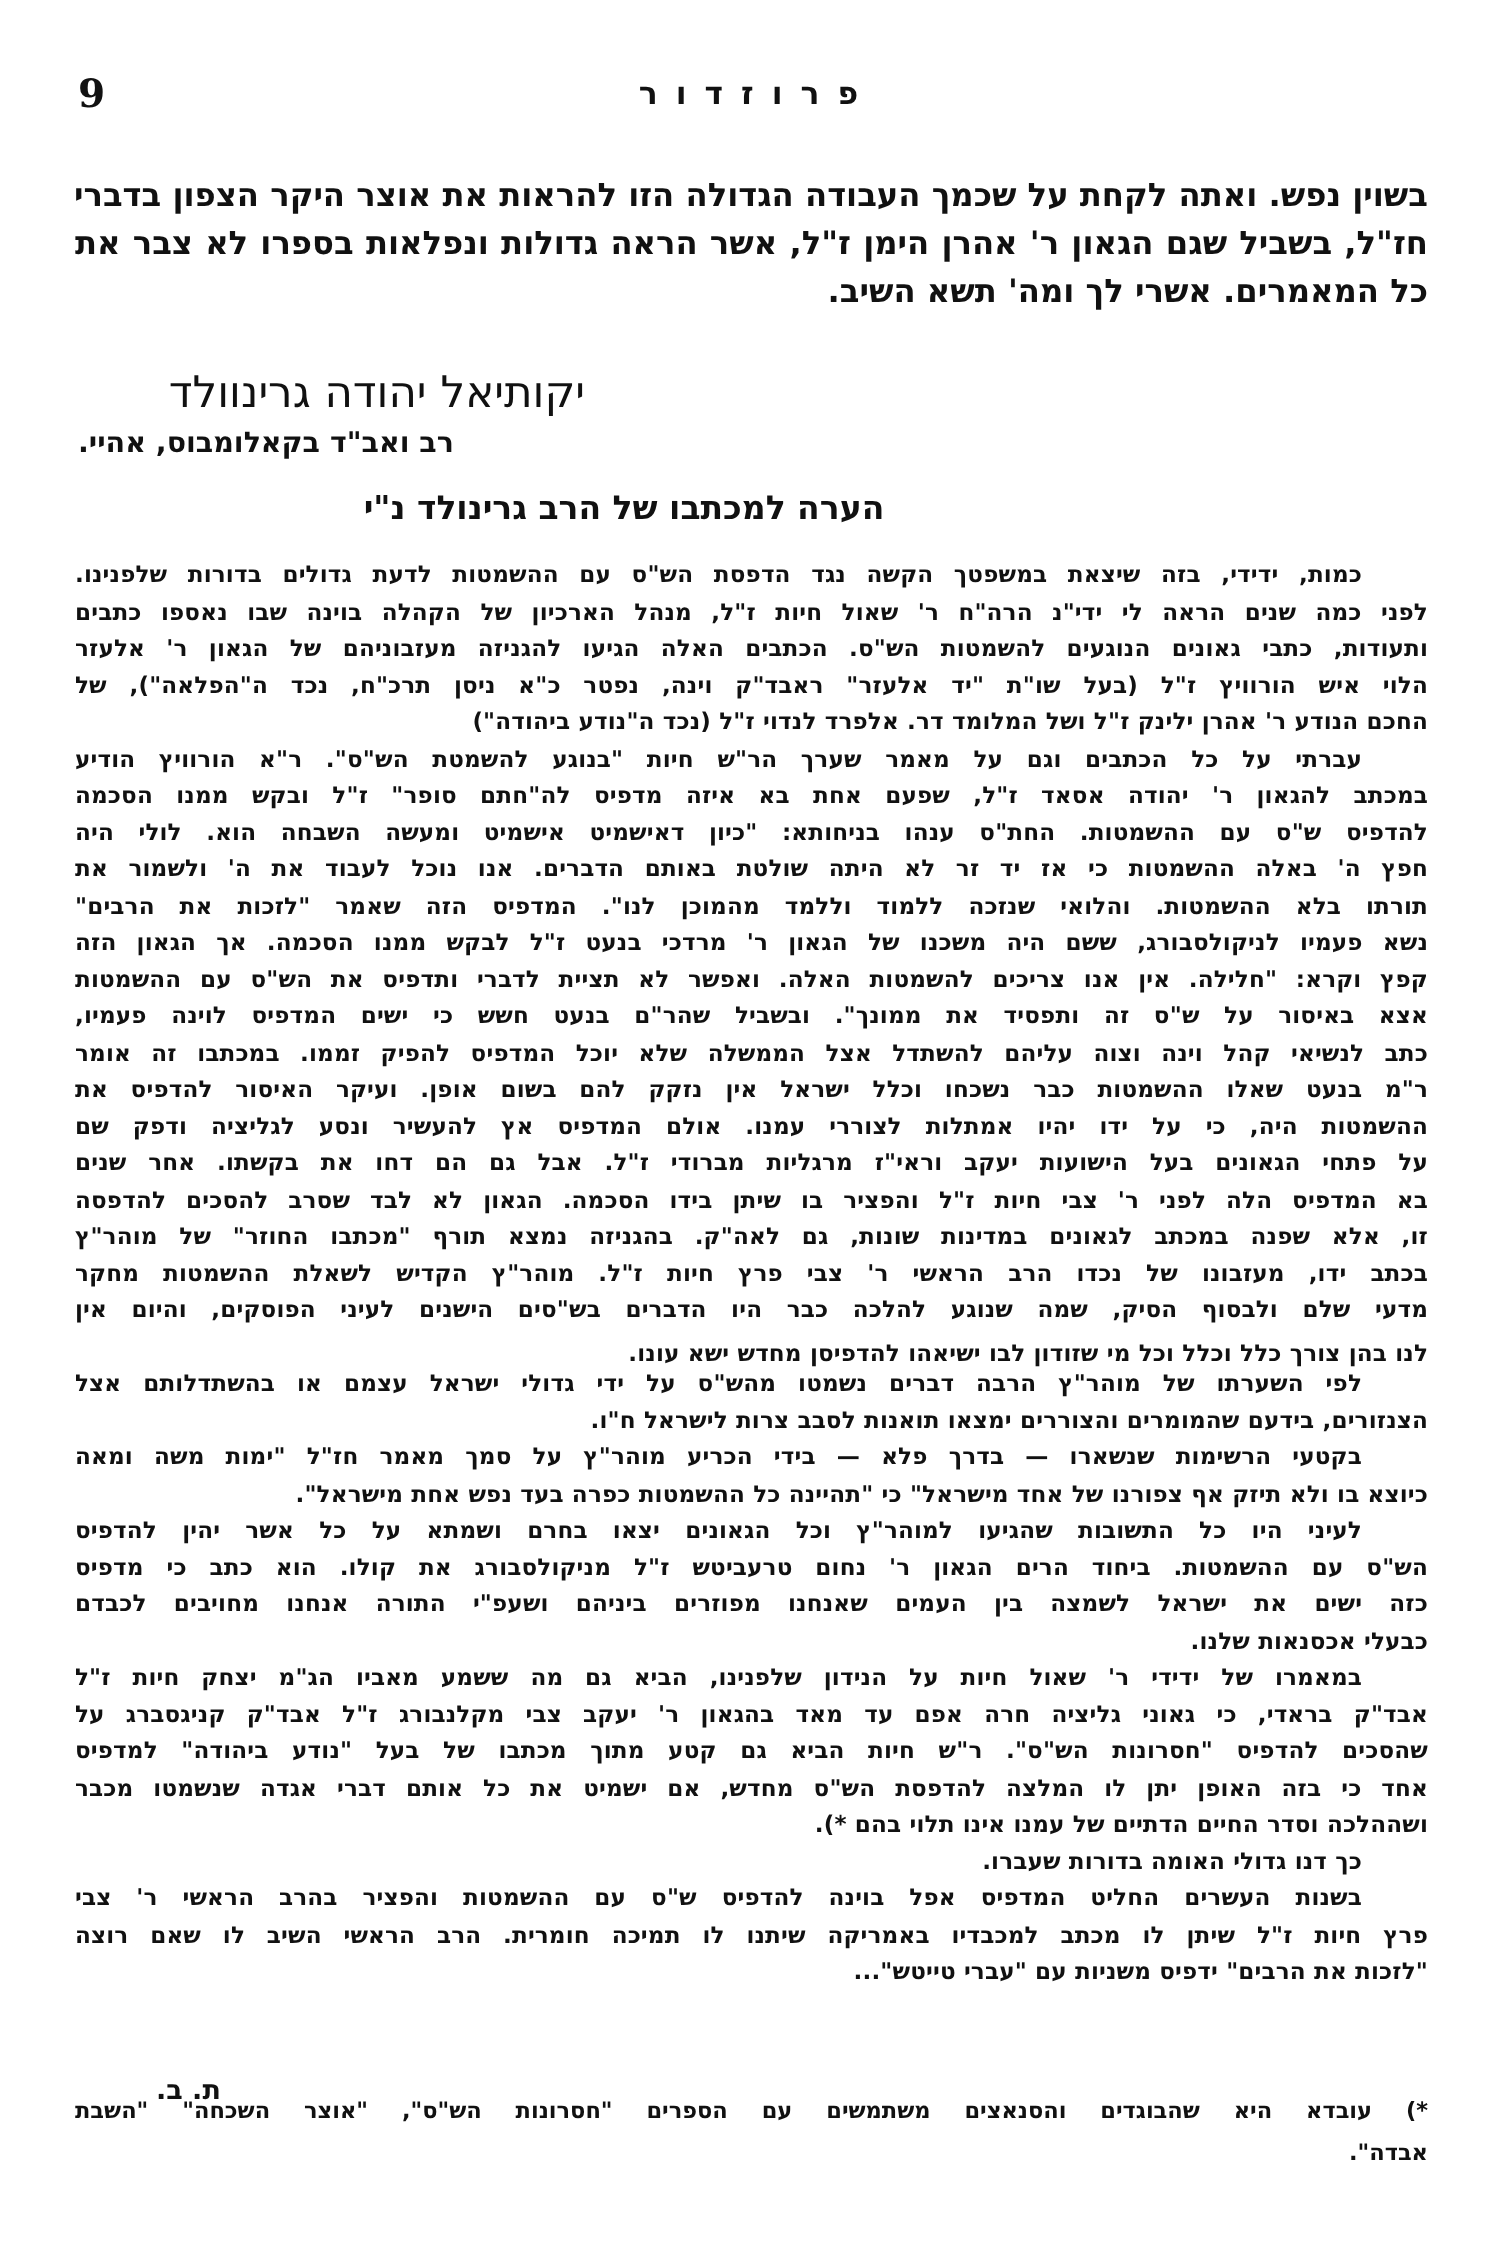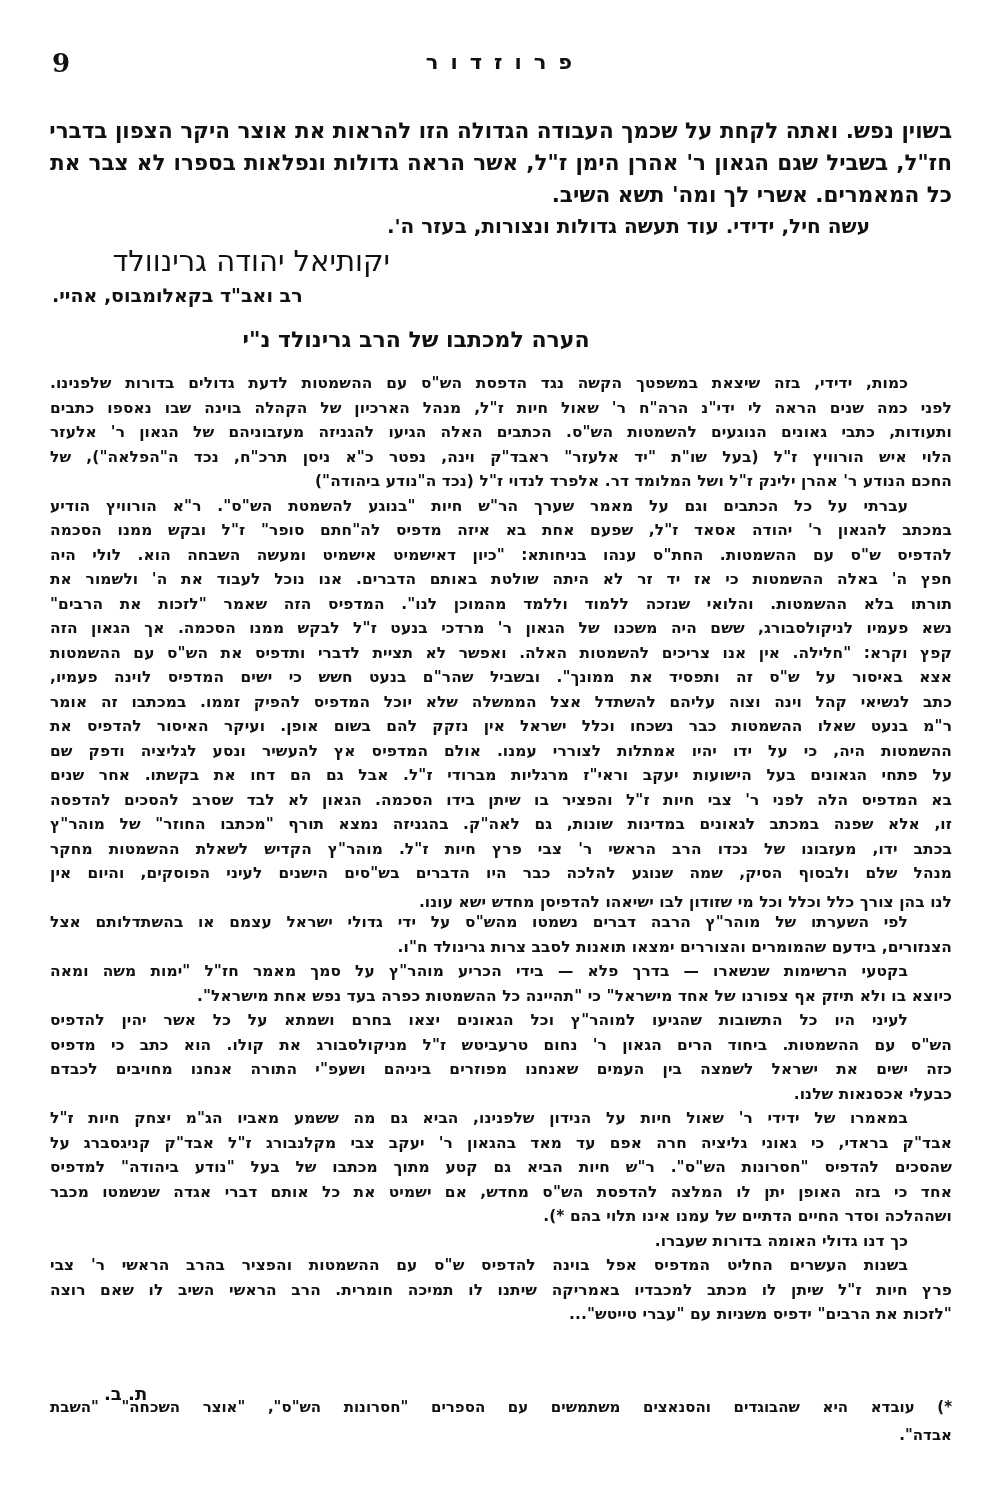--- a/index.html
+++ b/index.html
@@ -58,21 +58,20 @@
 <body>
 
 <div class="page">
 
   <div class="page-number">9</div>
   <div class="running-head">פרוזדור</div>
 
   <div class="line intro" style="top:118px">בשוין נפש. ואתה לקחת על שכמך העבודה הגדולה הזו להראות את אוצר היקר הצפון בדברי</div>
   <div class="line intro" style="top:150px">חז"ל, בשביל שגם הגאון ר' אהרן הימן ז"ל, אשר הראה גדולות ונפלאות בספרו לא צבר את</div>
   <div class="line intro last" style="top:182px">כל המאמרים. אשרי לך ומה' תשא השיב.</div>
-  <div class="line intro indent" style="top:214px">עשה חיל, ידידי. עוד תעשה גדולות ונצורות, בעזר ה'.</div>
 
   <div class="sig-name">יקותיאל יהודה גרינוולד</div>
   <div class="sig-title">רב ואב"ד בקאלומבוס, אהיי.</div>
 
   <div class="section-title">הערה למכתבו של הרב גרינולד נ"י</div>
 
   <div id="body-lines">
       <div class="line body-line para-start" style="top: 358px;">כמות, ידידי, בזה שיצאת במשפטך הקשה נגד הדפסת הש"ס עם ההשמטות לדעת גדולים בדורות שלפנינו.</div>
       <div class="line body-line" style="top: 382.5px;">לפני כמה שנים הראה לי ידי"נ הרה"ח ר' שאול חיות ז"ל, מנהל הארכיון של הקהלה בוינה שבו נאספו כתבים</div>
       <div class="line body-line" style="top: 407px;">ותעודות, כתבי גאונים הנוגעים להשמטות הש"ס. הכתבים האלה הגיעו להגניזה מעזבוניהם של הגאון ר' אלעזר</div>
@@ -86,24 +85,24 @@
       <div class="line body-line" style="top: 603px;">נשא פעמיו לניקולסבורג, ששם היה משכנו של הגאון ר' מרדכי בנעט ז"ל לבקש ממנו הסכמה. אך הגאון הזה</div>
       <div class="line body-line" style="top: 627.5px;">קפץ וקרא: "חלילה. אין אנו צריכים להשמטות האלה. ואפשר לא תציית לדברי ותדפיס את הש"ס עם ההשמטות</div>
       <div class="line body-line" style="top: 652px;">אצא באיסור על ש"ס זה ותפסיד את ממונך". ובשביל שהר"ם בנעט חשש כי ישים המדפיס לוינה פעמיו,</div>
       <div class="line body-line" style="top: 676.5px;">כתב לנשיאי קהל וינה וצוה עליהם להשתדל אצל הממשלה שלא יוכל המדפיס להפיק זממו. במכתבו זה אומר</div>
       <div class="line body-line" style="top: 701px;">ר"מ בנעט שאלו ההשמטות כבר נשכחו וכלל ישראל אין נזקק להם בשום אופן. ועיקר האיסור להדפיס את</div>
       <div class="line body-line" style="top: 725.5px;">ההשמטות היה, כי על ידו יהיו אמתלות לצוררי עמנו. אולם המדפיס אץ להעשיר ונסע לגליציה ודפק שם</div>
       <div class="line body-line" style="top: 750px;">על פתחי הגאונים בעל הישועות יעקב וראי"ז מרגליות מברודי ז"ל. אבל גם הם דחו את בקשתו. אחר שנים</div>
       <div class="line body-line" style="top: 774.5px;">בא המדפיס הלה לפני ר' צבי חיות ז"ל והפציר בו שיתן בידו הסכמה. הגאון לא לבד שסרב להסכים להדפסה</div>
       <div class="line body-line" style="top: 799px;">זו, אלא שפנה במכתב לגאונים במדינות שונות, גם לאה"ק. בהגניזה נמצא תורף "מכתבו החוזר" של מוהר"ץ</div>
       <div class="line body-line" style="top: 823.5px;">בכתב ידו, מעזבונו של נכדו הרב הראשי ר' צבי פרץ חיות ז"ל. מוהר"ץ הקדיש לשאלת ההשמטות מחקר</div>
-      <div class="line body-line" style="top: 848px;">מנהל שלם ולבסוף הסיק, שמה שנוגע להלכה כבר היו הדברים בש"סים הישנים לעיני הפוסקים, והיום אין</div>
+      <div class="line body-line" style="top: 848px;">מדעי שלם ולבסוף הסיק, שמה שנוגע להלכה כבר היו הדברים בש"סים הישנים לעיני הפוסקים, והיום אין</div>
       <div class="line body-line last short" style="top: 877px;">לנו בהן צורך כלל וכלל וכל מי שזודון לבו ישיאהו להדפיסן מחדש ישא עונו.</div>
       <div class="line body-line para-start" style="top: 897px;">לפי השערתו של מוהר"ץ הרבה דברים נשמטו מהש"ס על ידי גדולי ישראל עצמם או בהשתדלותם אצל</div>
-      <div class="line body-line last short" style="top: 921.5px;">הצנזורים, בידעם שהמומרים והצוררים ימצאו תואנות לסבב צרות גרינולד ח"ו.</div>
+      <div class="line body-line last short" style="top: 921.5px;">הצנזורים, בידעם שהמומרים והצוררים ימצאו תואנות לסבב צרות לישראל ח"ו.</div>
       <div class="line body-line para-start" style="top: 946px;">בקטעי הרשימות שנשארו — בדרך פלא — בידי הכריע מוהר"ץ על סמך מאמר חז"ל "ימות משה ומאה</div>
       <div class="line body-line last short" style="top: 970.5px;">כיוצא בו ולא תיזק אף צפורנו של אחד מישראל" כי "תהיינה כל ההשמטות כפרה בעד נפש אחת מישראל".</div>
       <div class="line body-line para-start" style="top: 995px;">לעיני היו כל התשובות שהגיעו למוהר"ץ וכל הגאונים יצאו בחרם ושמתא על כל אשר יהין להדפיס</div>
       <div class="line body-line" style="top: 1019.5px;">הש"ס עם ההשמטות. ביחוד הרים הגאון ר' נחום טרעביטש ז"ל מניקולסבורג את קולו. הוא כתב כי מדפיס</div>
       <div class="line body-line" style="top: 1044px;">כזה ישים את ישראל לשמצה בין העמים שאנחנו מפוזרים ביניהם ושעפ"י התורה אנחנו מחויבים לכבדם</div>
       <div class="line body-line last short" style="top: 1068.5px;">כבעלי אכסנאות שלנו.</div>
       <div class="line body-line para-start" style="top: 1093px;">במאמרו של ידידי ר' שאול חיות על הנידון שלפנינו, הביא גם מה ששמע מאביו הג"מ יצחק חיות ז"ל</div>
       <div class="line body-line" style="top: 1117.5px;">אבד"ק בראדי, כי גאוני גליציה חרה אפם עד מאד בהגאון ר' יעקב צבי מקלנבורג ז"ל אבד"ק קניגסברג על</div>
       <div class="line body-line" style="top: 1142px;">שהסכים להדפיס "חסרונות הש"ס". ר"ש חיות הביא גם קטע מתוך מכתבו של בעל "נודע ביהודה" למדפיס</div>
       <div class="line body-line" style="top: 1166.5px;">אחד כי בזה האופן יתן לו המלצה להדפסת הש"ס מחדש, אם ישמיט את כל אותם דברי אגדה שנשמטו מכבר</div>

